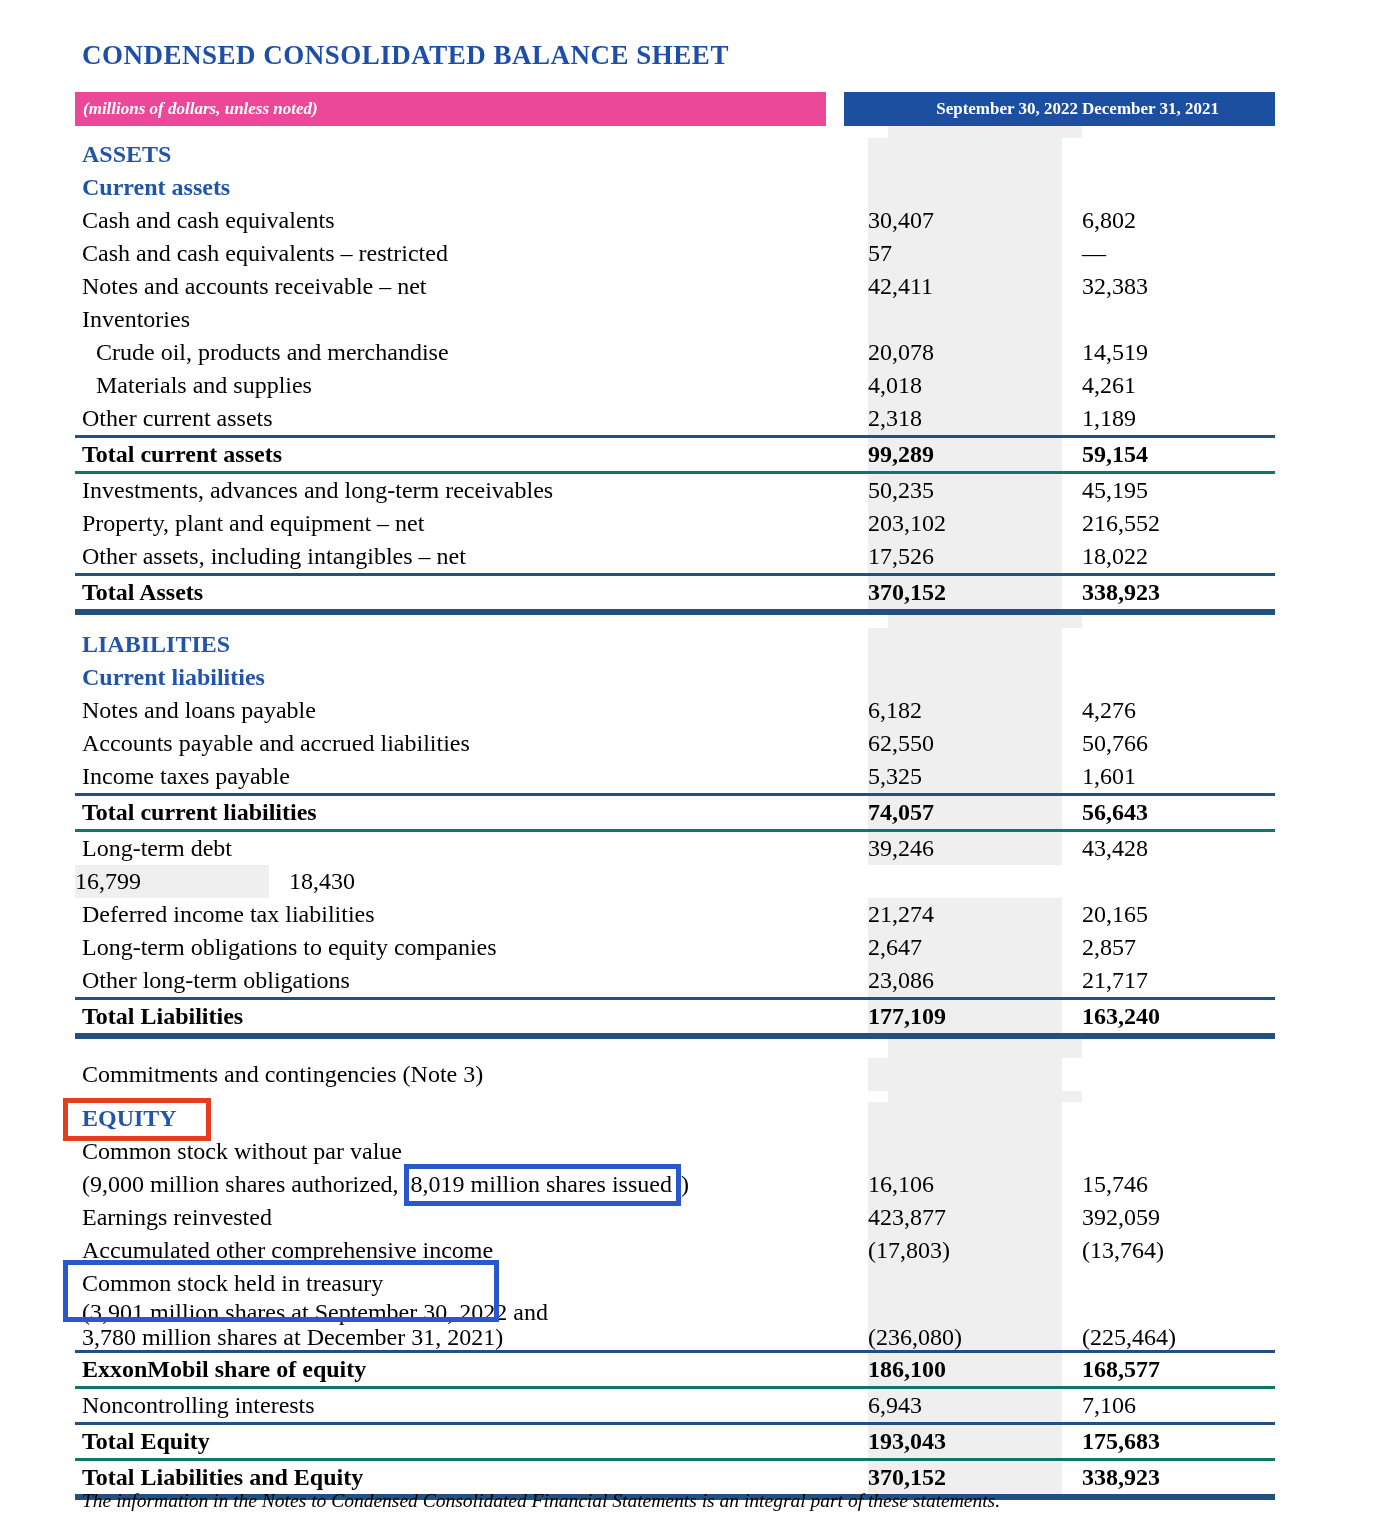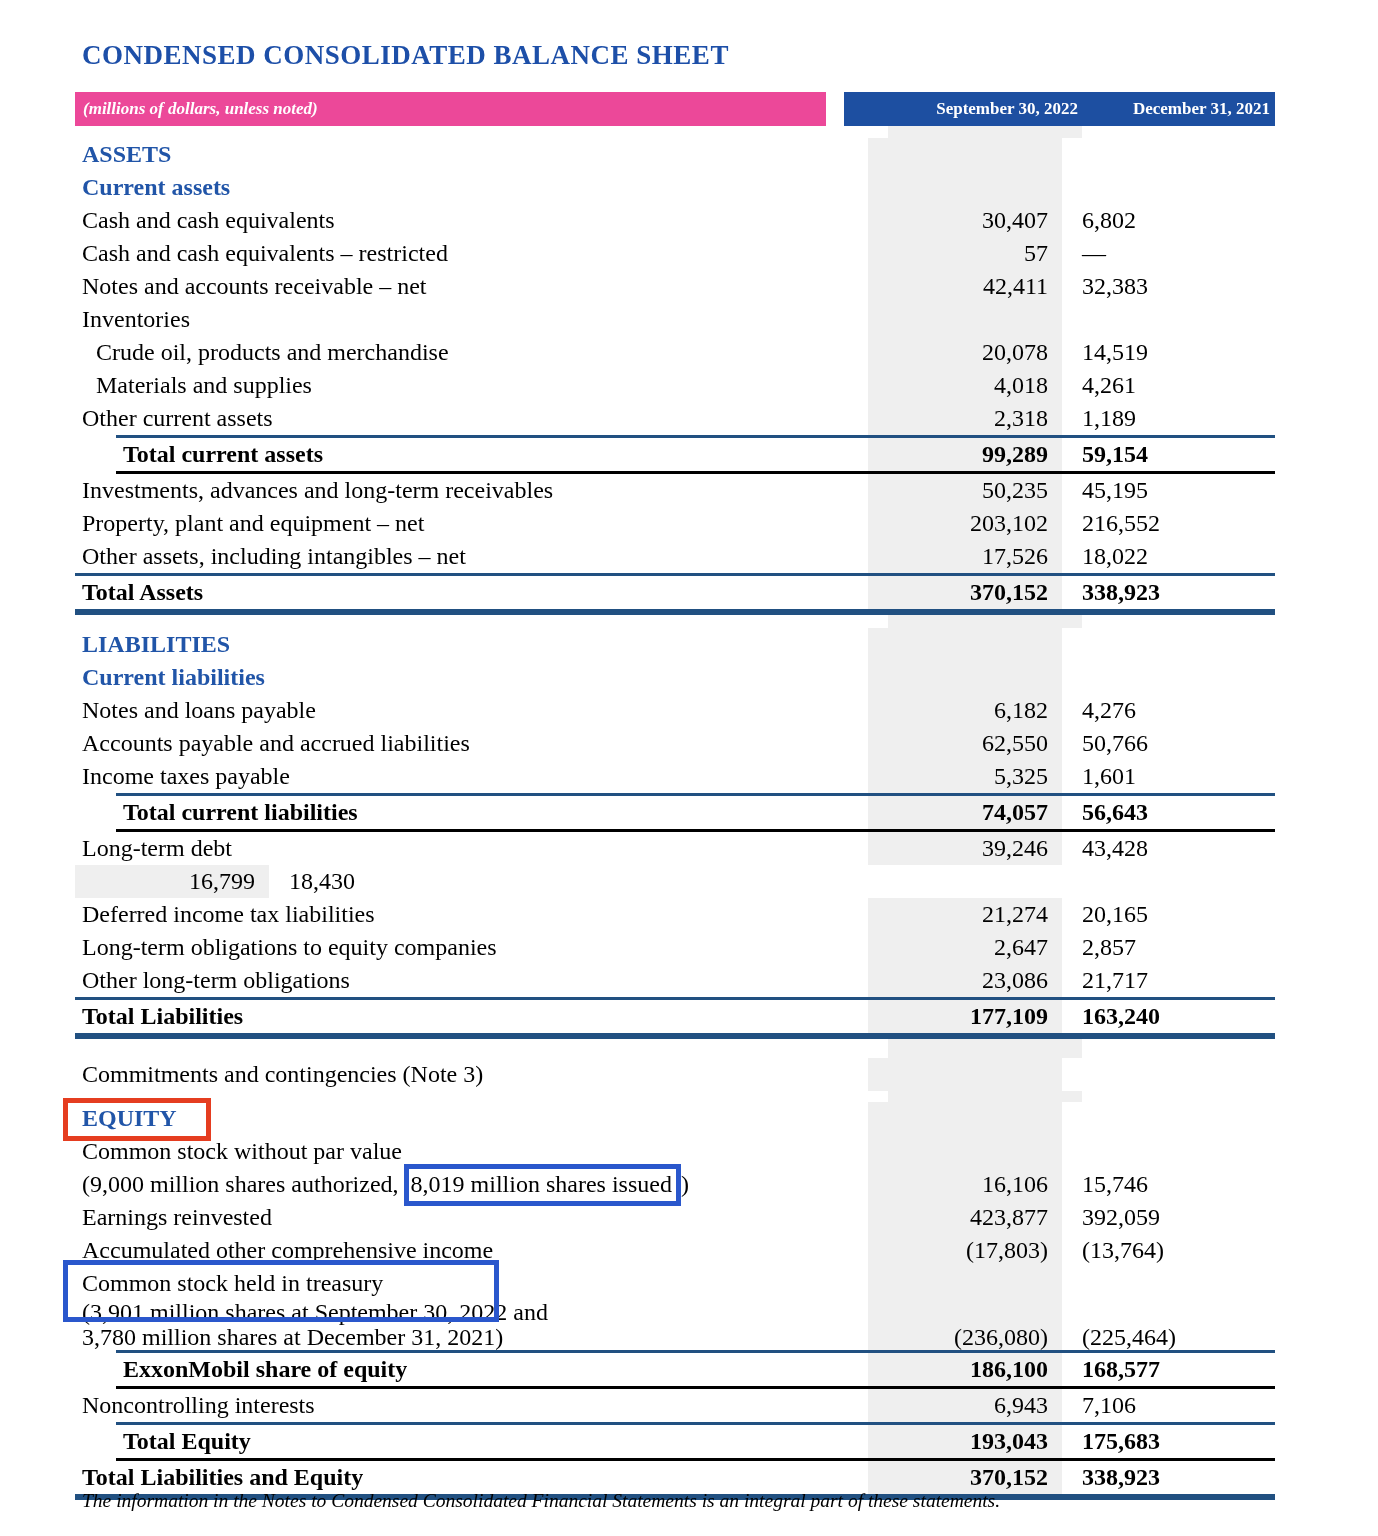--- a/index.html
+++ b/index.html
@@ -23,35 +23,35 @@
   
   .hdr { display: flex; height: 34px; }
   .hdr-left {
     width: 773px; background: #ec4899; color: #ffffff;
     font-size: 17px; font-style: italic; font-weight: bold;
     display: flex; align-items: center; padding-left: 8px;
   }
   .hdr-gap { width: 19px; }
   .hdr-right { width: 387px; background: #1d4fa1; display: flex; color: #ffffff; padding-left: 44px; }
   .hdr-c1 { width: 194px; text-align: right; font-size: 17px; font-weight: bold; line-height: 34px; box-sizing: border-box; padding-right: 4px; }
-  .hdr-c2 { width: 193px; text-align: right; font-size: 17px; font-weight: bold; line-height: 34px; box-sizing: border-box; padding-right: 5px; }
+  .hdr-c2 { width: 193px; text-align: left; font-size: 17px; font-weight: bold; line-height: 34px; box-sizing: border-box; padding-right: 5px; }
 
   
   .row { display: flex; line-height: 33px; font-size: 24px; gap: 20px; }
   .c-label { flex: 1; padding-left: 7px; box-sizing: border-box; position: relative; }
-  .c-v1 { width: 194px; text-align: right; background: #efefef; box-sizing: border-box; padding-right: 14px; }
+  .c-v1 { width: 194px; background: #efefef; box-sizing: border-box; padding-right: 14px; }
   .c-v2 { width: 193px; box-sizing: border-box; padding-right: 13px; }
 
   .sect .c-label, .sub .c-label { color: #2155a8; font-weight: bold; }
   .total { font-weight: bold; }
   .ind .c-label { padding-left: 21px; }
   .tight { line-height: 25px; }
 
   .lt  { border-top: 3px solid #215081; }
-  .lb  { border-bottom: 3px solid #000000; margin-left: 41px; }
+  .lb  { border-bottom: 3px solid #0f766e; }
   .lbt { border-bottom: 6px solid #215081; }
 
   .sp   { display: flex; }
   .sp .c-v1 { padding: 0; }
   .sp-a { height: 12px; }
   .sp-b { height: 13px; }
   .sp-c { height: 19px; }
   .sp-d { height: 11px; }
 
   

